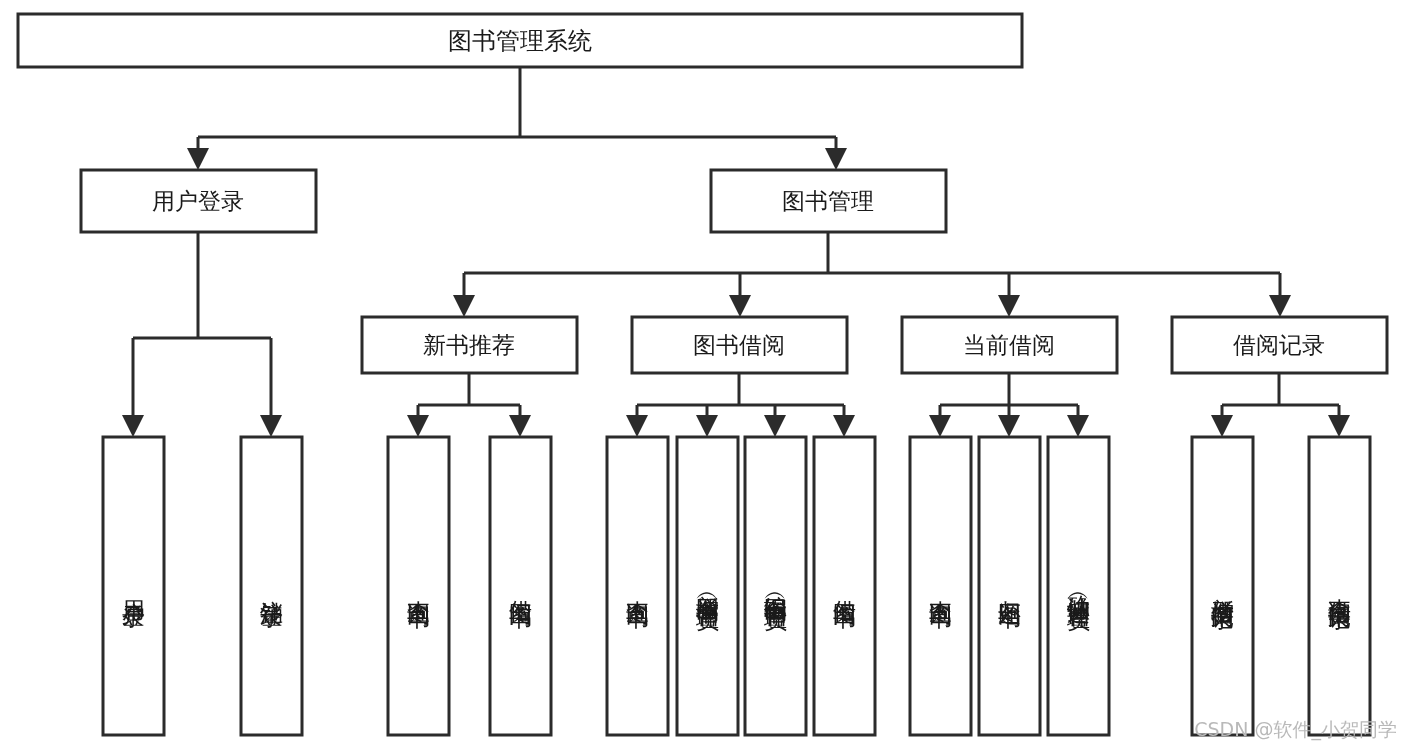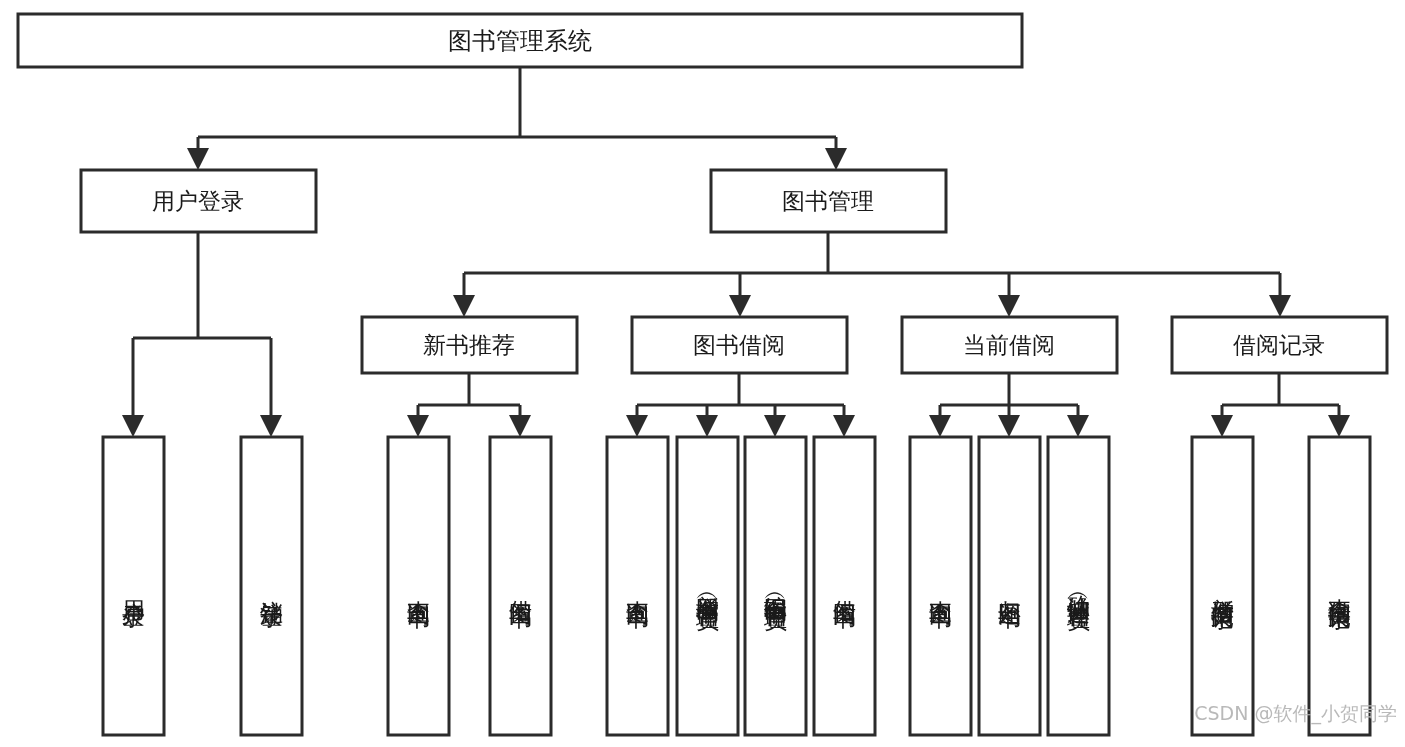--- a/index.html
+++ b/index.html
@@ -69,21 +69,21 @@
     font-family: "DejaVu Sans", "Liberation Sans", sans-serif;
     font-size: 23px;
     line-height: 1;
     color: #1a1a1a;
     white-space: nowrap;
     pointer-events: none;
   }
   .watermark {
     position: absolute;
     right: 8px;
-    bottom: 20px;
+    bottom: 4px;
     font-family: "DejaVu Sans", "Liberation Sans", sans-serif;
     font-size: 19px;
     color: #b9b9b9;
     white-space: nowrap;
     user-select: none;
   }
 </style>
 </head>
 <body>
 

